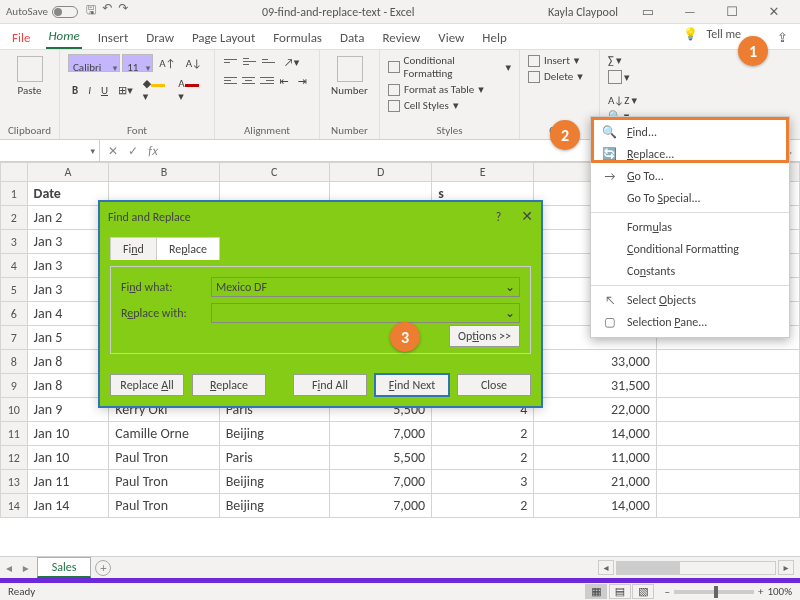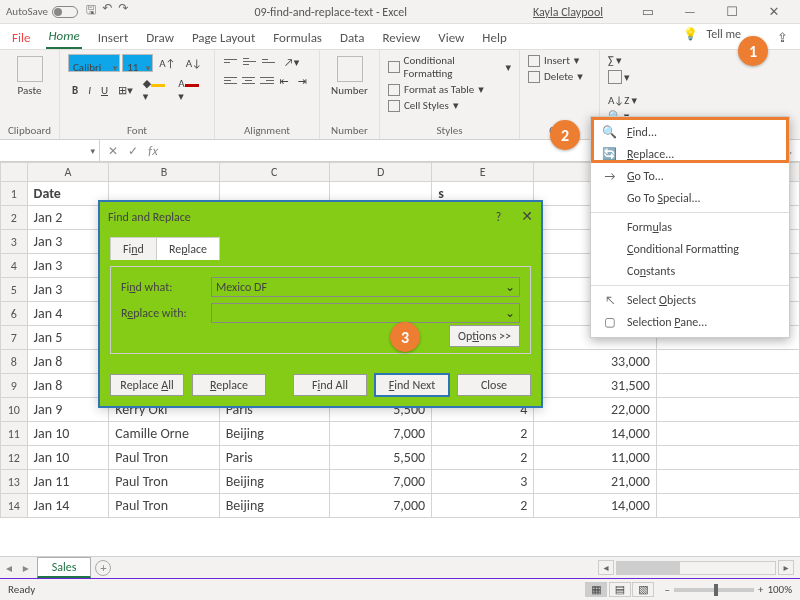--- a/index.html
+++ b/index.html
@@ -5,41 +5,41 @@
   * { box-sizing: border-box; margin: 0; padding: 0; }
   body { font-family: "Segoe UI", Calibri, sans-serif; font-size: 12px; background: #fff; color: #444; overflow: hidden; width: 800px; height: 600px; position: relative; }
   
   
   .title-bar { background: #f3f2f1; height: 24px; display: flex; align-items: center; padding: 0 6px; border-bottom: 1px solid #e1dfde; }
   .title-bar .autosave { display: flex; align-items: center; gap: 4px; font-size: 11px; color: #666; }
   .toggle { width: 26px; height: 12px; border: 1px solid #888; border-radius: 6px; position: relative; }
   .toggle:after { content:""; width:8px; height:8px; border-radius:50%; background:#888; position:absolute; left:1px; top:1px; }
   .qa-icons { margin-left: 8px; display: flex; gap: 6px; color: #666; }
   .title-center { flex: 1; text-align: center; font-size: 12px; color: #555; }
-  .title-user { font-size: 12px; color: #555; margin-right: 25px; text-decoration: underline; }
+  .title-user { font-size: 12px; color: #555; margin-right: 10px; }
   .win-controls { display: flex; gap: 2px; }
   .win-controls span { width: 40px; text-align: center; color: #666; font-size: 13px; }
   
   
   .ribbon-tabs { display: flex; align-items: flex-end; gap: 14px; padding: 4px 10px 0; height: 26px; border-bottom: 1px solid #e1dfde; font-size: 13px; }
   .ribbon-tabs span { padding: 4px 2px; color: #555; cursor: pointer; }
   .ribbon-tabs .file { color: #ef4444; }
   .ribbon-tabs .active { color: #217346; border-bottom: 2px solid #217346; font-style: italic; }
   .tell-me { margin-left: auto; display: flex; align-items: center; gap: 4px; color: #666; font-size: 12px; }
   .share-icon { margin-left: 16px; color: #666; }
   
   
   .ribbon { display: flex; height: 90px; border-bottom: 1px solid #d0d0d0; background: #f3f2f1; }
   .ribbon-group { border-right: 1px solid #e0e0e0; padding: 4px 8px 16px; display:flex; flex-direction:column; justify-content:space-between; position:relative; }
   .group-label { font-size: 11px; color: #666; text-align: center; position:absolute; bottom:2px; left:0; right:0; }
   .btn-large { display: flex; flex-direction: column; align-items: center; gap: 2px; font-size: 11px; padding: 2px; }
   .btn-large .icon-box { width: 26px; height: 26px; border: 1px solid #bbb; display:inline-block; }
   
   .font-box .row { display:flex; gap:2px; align-items:center; margin-bottom:3px; }
-  .combo { border:1px solid #bbb; background:#0ea5e9; height:18px; display:flex; align-items:center; padding:8px 14px 0 4px; position:relative; font-size:11px; }
+  .combo { border:1px solid #bbb; background:#c4b5fd; height:18px; display:flex; align-items:center; padding:8px 14px 0 4px; position:relative; font-size:11px; }
   .combo:after{ content:"▾"; position:absolute; right:2px; font-size:9px; color:#666; }
   .mini-btn { padding:1px 3px; font-size:11px; color:#444; border:1px solid transparent; }
   .mini-btn.bold{font-weight:bold;} .mini-btn.italic{font-style:italic;}
   .mini-btn.uline{text-decoration:underline;}
   .color-bar{ width:14px; height:3px; display:inline-block; }
   
   .align-box .row{ display:flex; gap:1px; margin-bottom:2px;}
   .align-ic{ width:18px; height:14px; display:flex; flex-direction:column; gap:2px; justify-content:center; padding:1px;}
   .align-ic i{ height:1px; background:#666; display:block; }
   
@@ -106,21 +106,21 @@
   .sheet-nav{ color:#888; letter-spacing:4px;}
   .sheet-tab{ padding:2px 14px; background:#fff; border:1px solid #aeaeae; border-bottom:2px solid #217346; color:#217346;}
   .sheet-add{ width:16px; height:16px; border:1px solid #aaa; border-radius:50%; display:flex; align-items:center;justify-content:center; font-size:12px; color:#888;}
   .sheet-bar .spacer{flex:1;}
   .scroll-ctrl{ display:flex; gap:2px; align-items:center;}
   .scroll-arrow{ width:16px; text-align:center; border:1px solid #ccc; font-size:10px; color:#666;}
   .scroll-track{ width:160px; height:14px; border:1px solid #ccc; position:relative;}
   .scroll-thumb{ position:absolute; left:0; top:0; height:100%; width:40%; background:#cdcdcd;}
   
   
-  .status-bar{ height:22px; background:#f3f2f1; border-top:1px solid #6d28d9; display:flex; align-items:center; padding:0 8px; font-size:11px; gap:10px;}
+  .status-bar{ height:22px; background:#f3f2f1; border-top:5px solid #6d28d9; display:flex; align-items:center; padding:0 8px; font-size:11px; gap:10px;}
   .status-bar .spacer{flex:1;}
   .view-btns span{ width:22px; display:inline-block; text-align:center; border:1px solid #ccc; font-size:11px; margin-left:-1px;}
   .view-btns span.active{ background:#cdcdcd;}
   .zoom{ display:flex; align-items:center; gap:4px;}
   .zoom-track{ width:80px;height:4px; background:#ccc; position:relative;}
   .zoom-thumb{ width:4px; height:12px; background:#666; position:absolute; left:50%; top:-4px;}
   
   .u { text-decoration: underline; }
 </style>
 </head>

